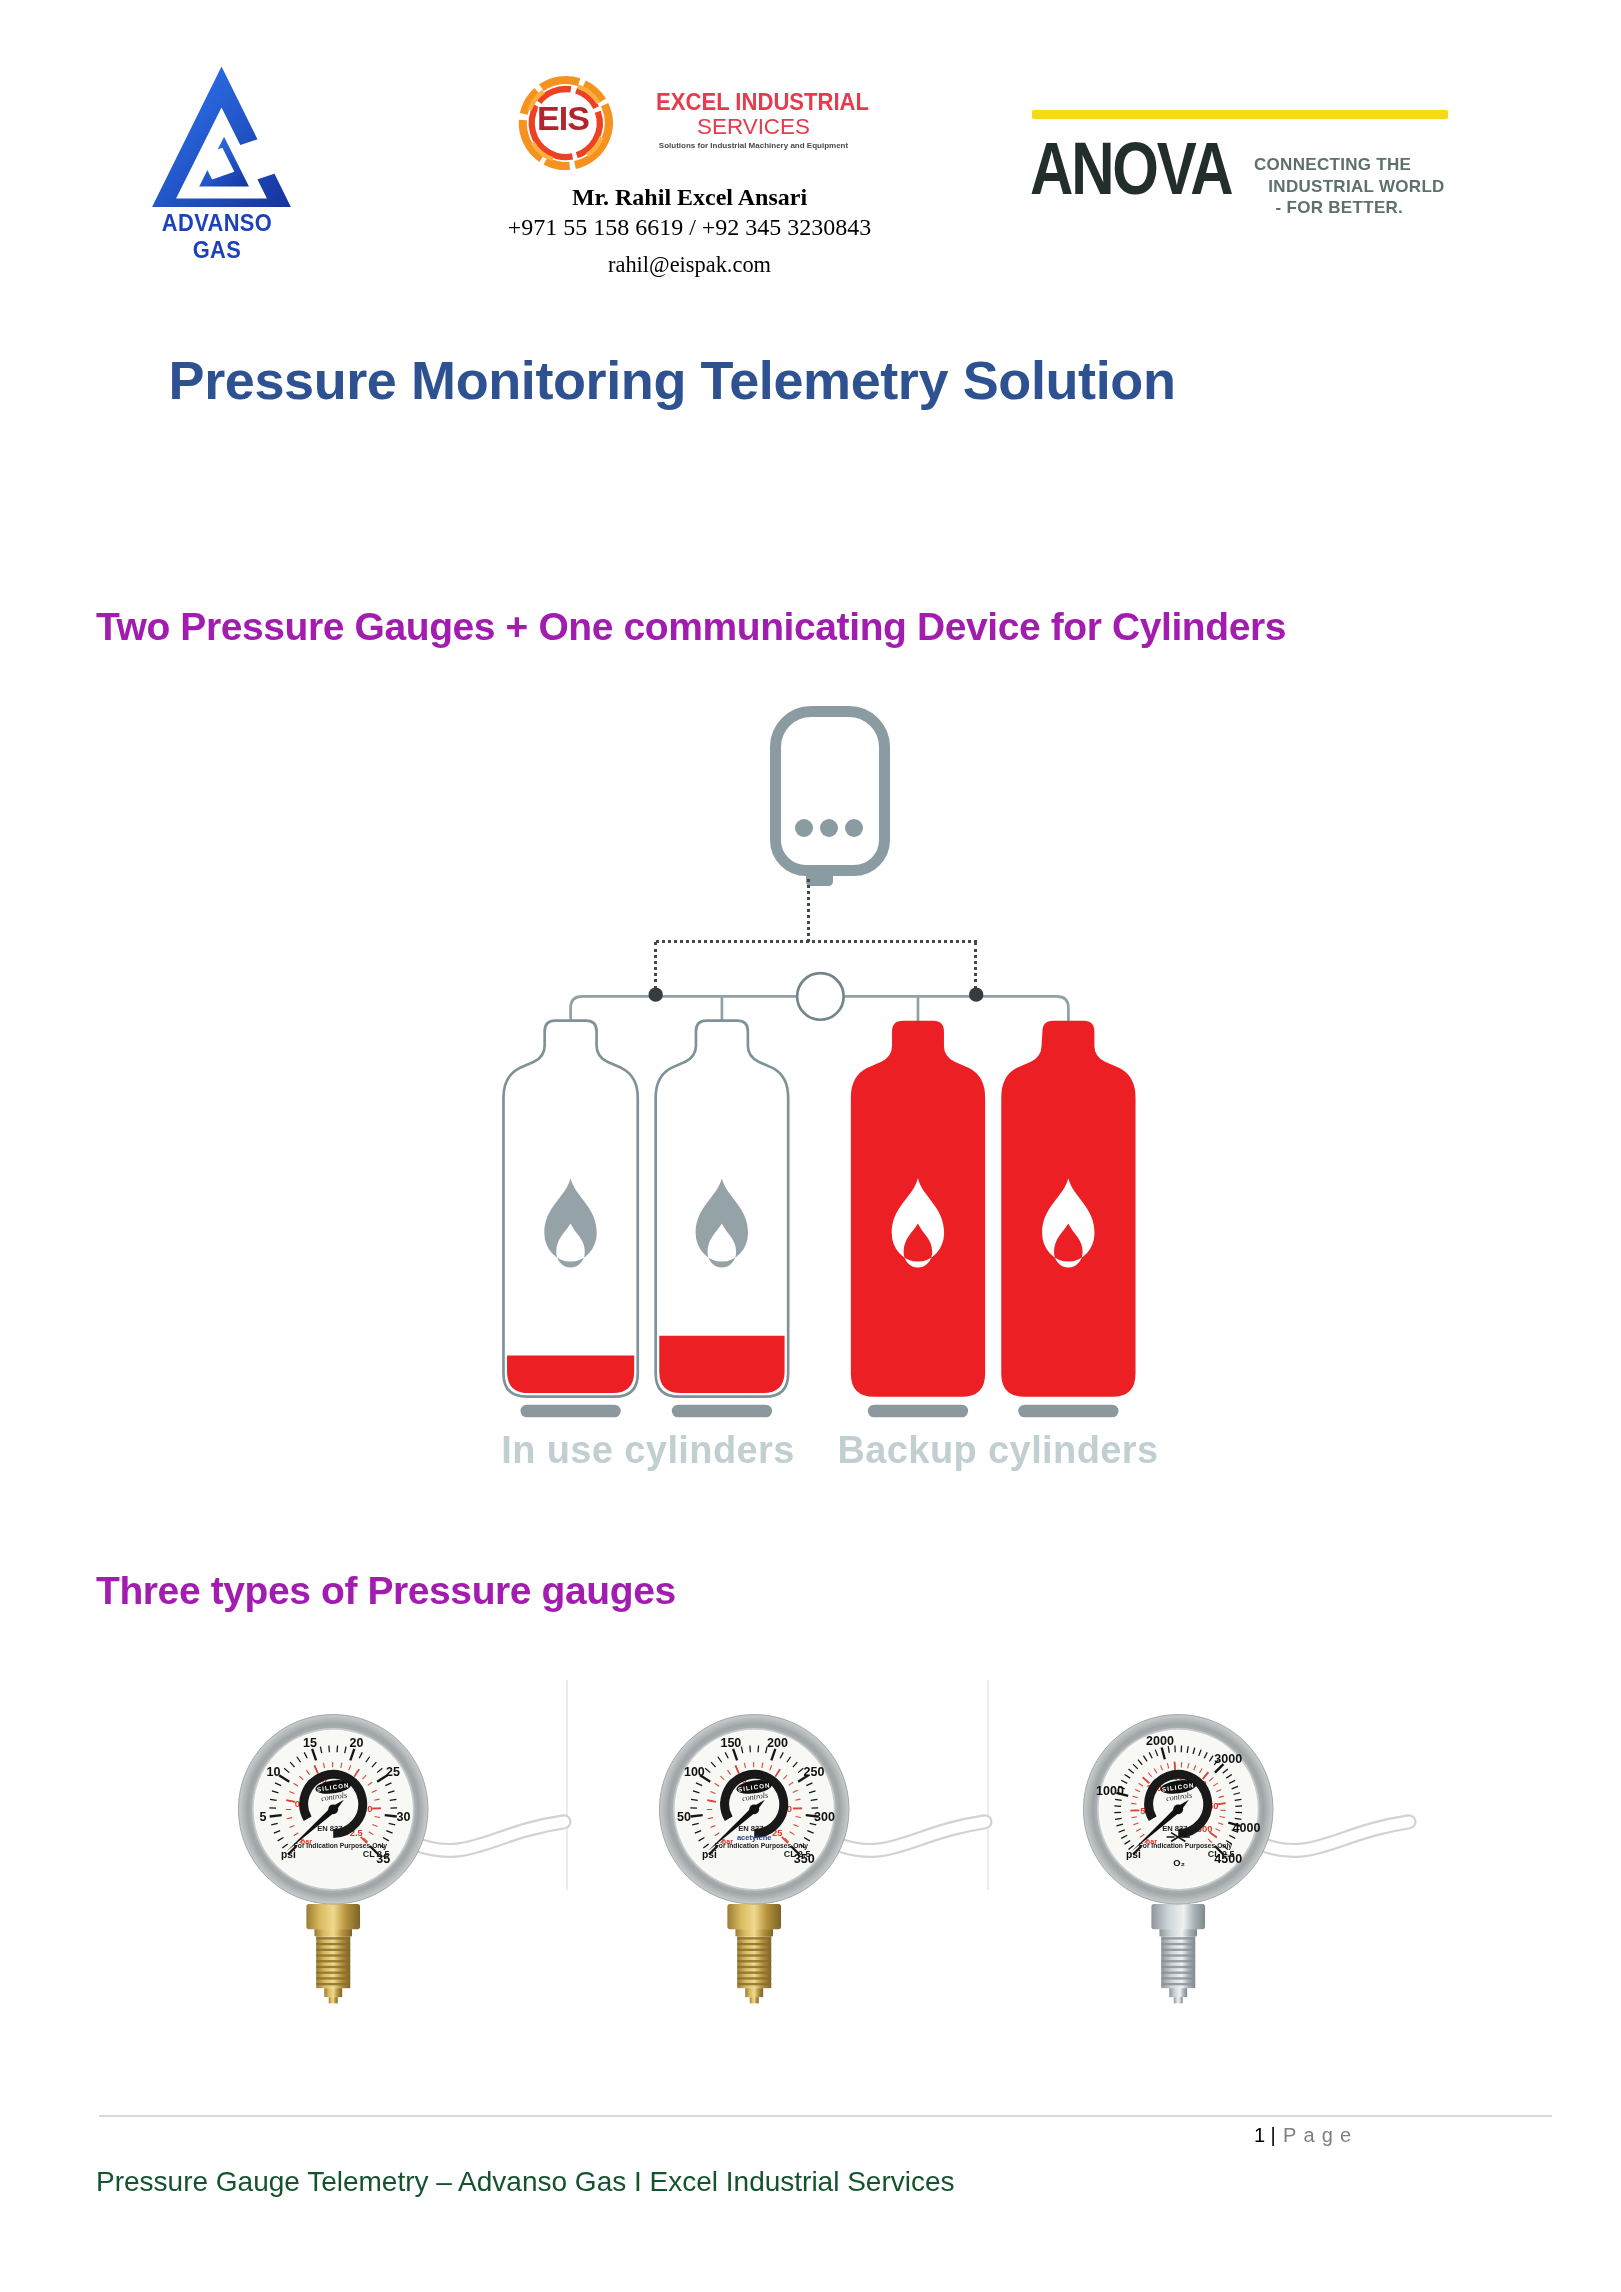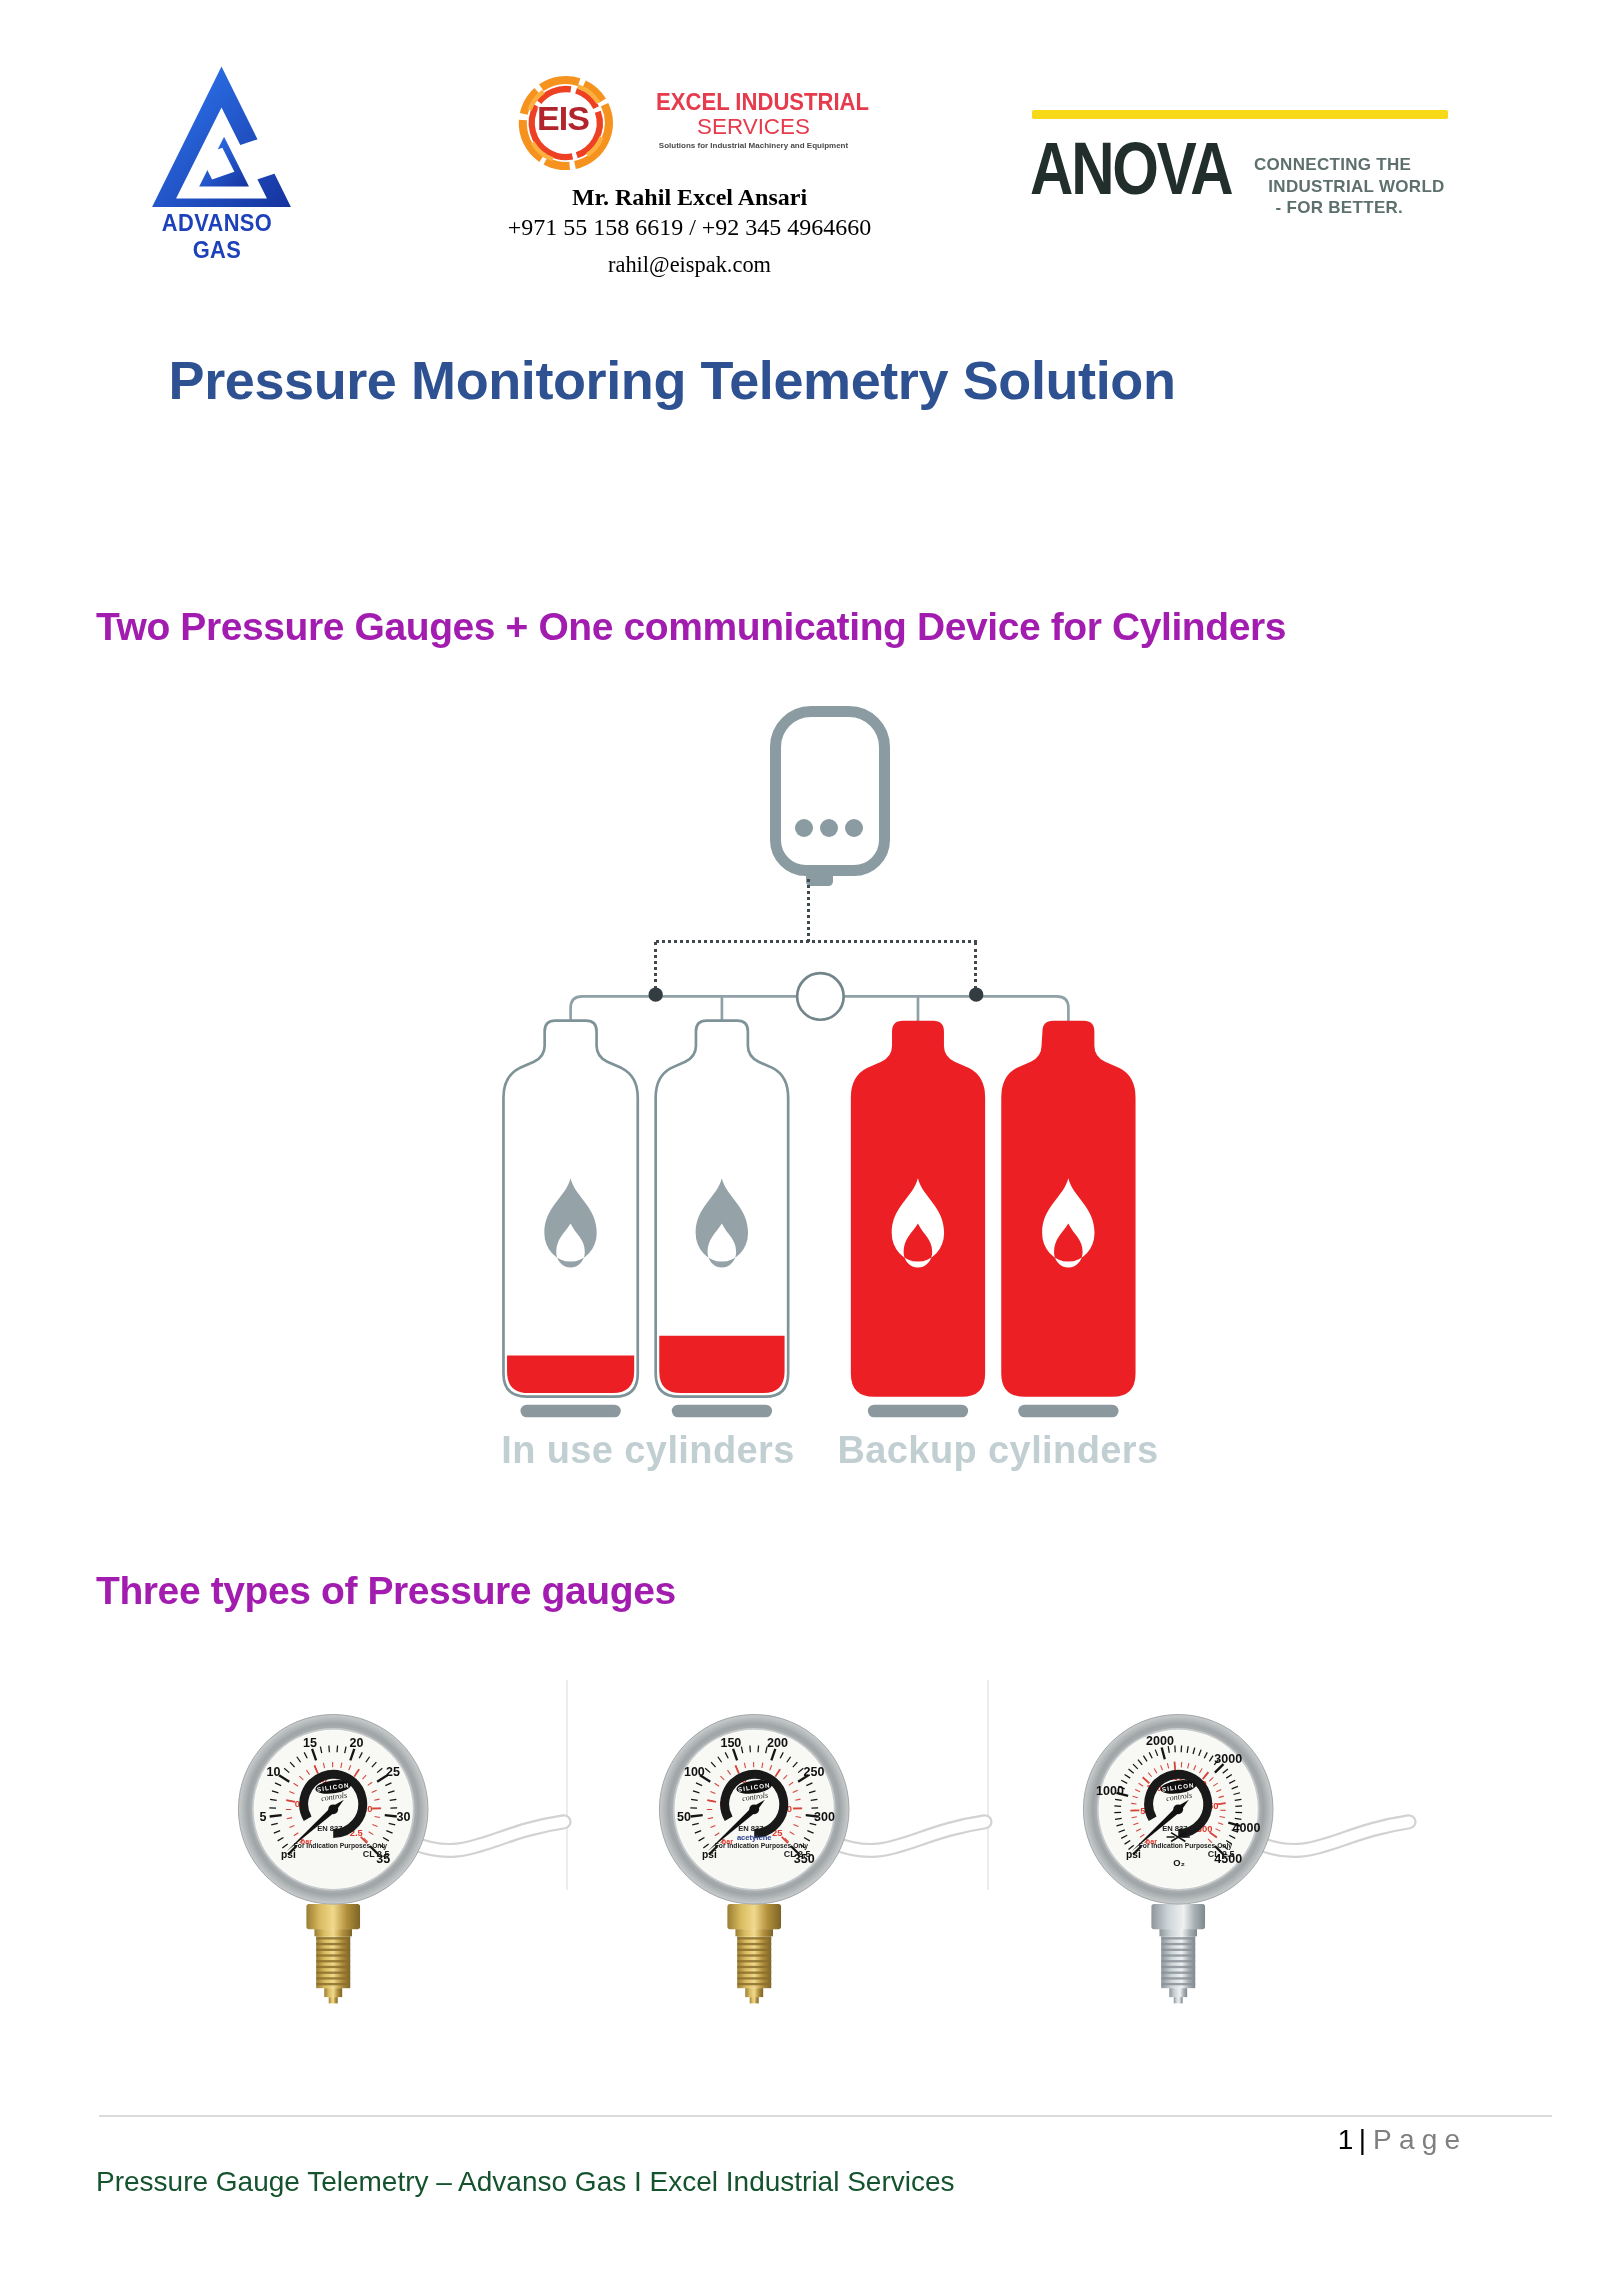--- a/index.html
+++ b/index.html
@@ -57,21 +57,21 @@
 
   
   .gauge-sep{top:1680px;width:1.8px;height:210px;background:#ececec;}
   .sep1{left:566px;} .sep2{left:987px;}
   .gauge-slot{position:absolute;top:1702px;width:385px;height:313px;margin:0;}
   .g1{left:206px;} .g2{left:627px;} .g3{left:1051px;}
   .gauge-slot svg{display:block;}
 
   
   .footer-rule{left:99px;top:2115px;width:1453px;height:1.8px;background:#dadada;}
-  .pageno{left:1254px;top:2124px;width:297px;text-align:center;font-size:28px;color:#000;}
+  .pageno{left:1254px;top:2124px;width:297px;text-align:left;font-size:20px;color:#000;}
   .pageno .pn-word{color:#7f7f7f;letter-spacing:7.2px;margin-left:7.2px;}
   .pageno .pn-bar{margin-left:5.4px;}
   .doc-footer-title{left:96px;top:2166px;font-size:28px;color:#14532d;}
 </style>
 </head>
 <body>
 
 <div class="page">
 
   <div class="abs advanso-wrap">
@@ -103,21 +103,21 @@
   <div class="abs eis-text">EIS</div>
 
   <div class="abs excel-block">
     <div class="excel-l1">EXCEL INDUSTRIAL</div>
     <div class="excel-l2">SERVICES</div>
     <div class="excel-tagline">Solutions for Industrial Machinery and Equipment</div>
   </div>
 
   <div class="abs contact-block">
     <div class="contact-name">Mr. Rahil Excel Ansari</div>
-    <div class="contact-phone">+971 55 158 6619 / +92 345 4964660</div>
+    <div class="contact-phone">+971 55 158 6619 / +92 345 3230843</div>
     <div class="contact-email">rahil@eispak.com</div>
   </div>
 
   <div class="abs anova-bar"></div>
   <div class="abs anova-name">ANOVA</div>
   <div class="abs anova-tagline">
     <div class="tl1">CONNECTING THE</div>
     <div class="tl2">INDUSTRIAL WORLD</div>
     <div class="tl3">- FOR BETTER.</div>
   </div>

